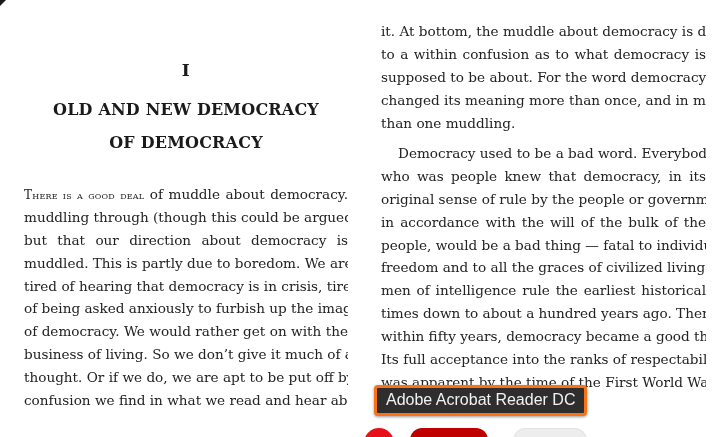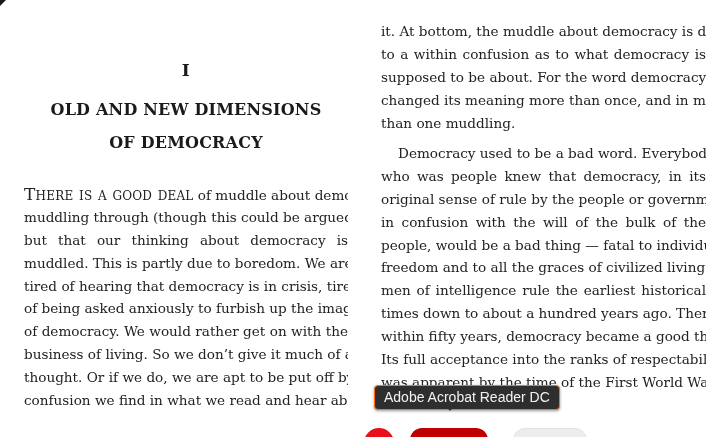--- a/index.html
+++ b/index.html
@@ -85,34 +85,34 @@
       top: 183px;
     }
     .right-text-1 {
       top: 20px;
     }
     .right-text-2 {
       top: 142px;
     }
     .smallcaps {
       font-variant: small-caps;
-      font-size: 17px;
+      font-size: 12px;
       letter-spacing: 0.2px;
     }
     .tooltip {
       position: absolute;
       left: 374px;
       top: 385px;
       background: #2e2e2e;
       color: #f2f2f2;
       font-family: "Liberation Sans", "DejaVu Sans", sans-serif;
-      font-size: 14px;
+      font-size: 16px;
       padding: 3px 9px 4px 9px;
       border-radius: 4px;
-      border: 1px solid #f97316;
+      border: 3px solid #f97316;
       box-shadow: 0 1px 3px rgba(0,0,0,0.4);
       white-space: nowrap;
       z-index: 10;
     }
     .tooltip-arrow {
       position: absolute;
       left: 445px;
       top: 405px;
       width: 0;
       height: 0;
@@ -157,27 +157,27 @@
     }
   </style>
 </head>
 <body>
 
 <div class="corner-mark"></div>
 
 <div class="page page-left">
   <div class="chapter-number">I</div>
   <div class="chapter-title">
-    <div>OLD AND NEW DIMENSIONS</div>
+    <div>OLD AND NEW DEMOCRACY</div>
     <div>OF DEMOCRACY</div>
   </div>
   <div class="body-text left-text">
     <span class="line"><span class="smallcaps">There is a good deal</span><span> of muddle about democracy.</span></span>
     <span class="line">muddling through (though this could be argued),</span>
-    <span class="line">but that our thinking about democracy is</span>
+    <span class="line">but that our direction about democracy is</span>
     <span class="line">muddled. This is partly due to boredom. We are</span>
     <span class="line">tired of hearing that democracy is in crisis, tired</span>
     <span class="line">of being asked anxiously to furbish up the image</span>
     <span class="line">of democracy. We would rather get on with the</span>
     <span class="line">business of living. So we don’t give it much of a</span>
     <span class="line">thought. Or if we do, we are apt to be put off by the</span>
     <span class="line">confusion we find in what we read and hear about</span>
   </div>
 </div>
 
@@ -186,21 +186,21 @@
     <span class="line">it. At bottom, the muddle about democracy is due</span>
     <span class="line">to a within confusion as to what democracy is</span>
     <span class="line">supposed to be about. For the word democracy has</span>
     <span class="line">changed its meaning more than once, and in more</span>
     <span class="line last">than one muddling.</span>
   </div>
   <div class="body-text right-text-2">
     <span class="line indent">Democracy used to be a bad word. Everybody</span>
     <span class="line">who was people knew that democracy, in its</span>
     <span class="line">original sense of rule by the people or government</span>
-    <span class="line">in confusion with the will of the bulk of the</span>
+    <span class="line">in accordance with the will of the bulk of the</span>
     <span class="line">people, would be a bad thing — fatal to individual</span>
     <span class="line">freedom and to all the graces of civilized living.</span>
     <span class="line">men of intelligence rule the earliest historical</span>
     <span class="line">times down to about a hundred years ago. Then,</span>
     <span class="line">within fifty years, democracy became a good thing.</span>
     <span class="line">Its full acceptance into the ranks of respectability</span>
     <span class="line">was apparent by the time of the First World War,</span>
   </div>
 </div>
 

